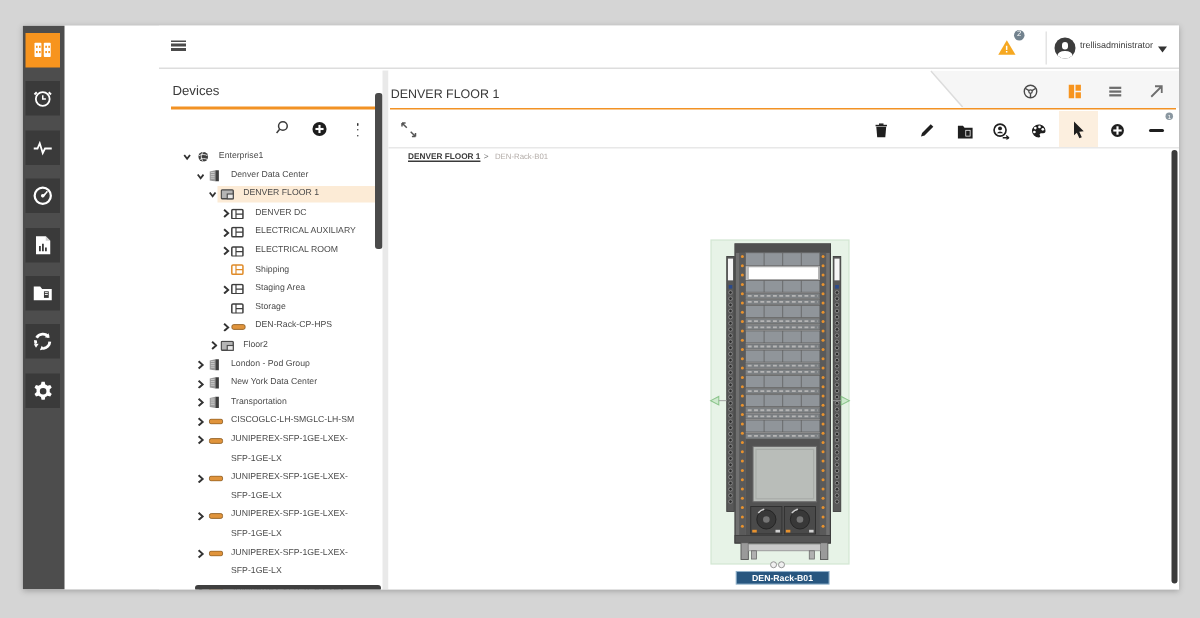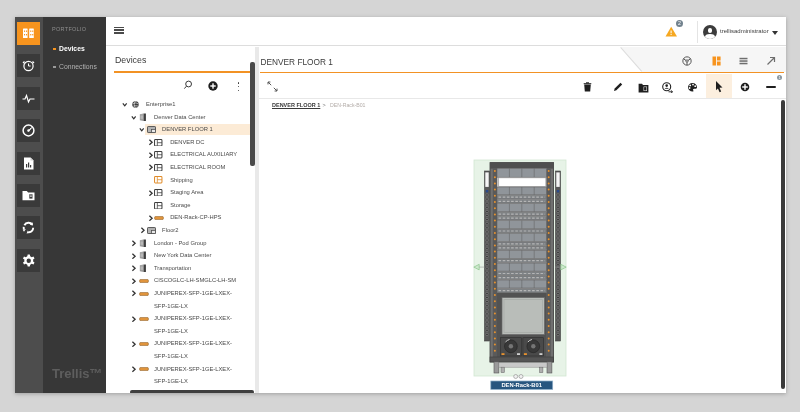--- a/index.html
+++ b/index.html
@@ -93,28 +93,20 @@
             <path d="M8.8 12.9 l-3.2.6 1.2-3 z"></path>
             <path d="M1.6 9.5 l3.2-.4 -1.8 2.7 z"></path>
           </g>
         </svg>
     </div>
     <div class="icell" style="top:231.5px;">
       <svg width="15" height="15" viewBox="0 0 15 15">
           <path fill="#fff" d="M8.8 1.5 l.4 1.8 a4.8 4.8 0 0 1 1.5.9 l1.8-.6 1 1.8 -1.4 1.2 a5 5 0 0 1 0 1.8 l1.4 1.2 -1 1.8 -1.8-.6 a4.8 4.8 0 0 1 -1.5.9 l-.4 1.8 h-2.1 l-.4-1.8 a4.8 4.8 0 0 1 -1.5-.9 l-1.8.6 -1-1.8 1.4-1.2 a5 5 0 0 1 0-1.8 L1.99 5.4 l1-1.8 1.8.6 a4.8 4.8 0 0 1 1.5-.9 l.4-1.8 Z M7.75 5.6 a2.2 2.2 0 1 0 0 4.4 a2.2 2.2 0 0 0 0-4.4 Z"></path>
         </svg>
     </div>
-  </div>
-  <div id="menucol">
-    <div class="abs" style="left:9px;top:8.5px;font-size:5.5px;color:#8d8d8d;letter-spacing:0.3px;">PORTFOLIO</div>
-    <div class="abs" style="left:10px;top:30.5px;width:2.6px;height:2.6px;background:#f7941e;"></div>
-    <div class="abs" style="left:16px;top:28px;font-size:6.8px;font-weight:bold;color:#ffffff;">Devices</div>
-    <div class="abs" style="left:10px;top:48.5px;width:2.6px;height:2.6px;background:#9a9a9a;"></div>
-    <div class="abs" style="left:16px;top:46px;font-size:6.8px;color:#b2b2b2;">Connections</div>
-    <div class="abs" style="left:9px;top:349px;font-size:13px;font-weight:bold;color:#5e5e5e;">Trellis™</div>
   </div>
   <div id="topbar">
     <div class="abs" style="left:8px;top:9.5px;width:9.7px;height:8px;">
       <div style="height:1.4px;background:#4a4a4a;margin-bottom:1.6px;"></div>
       <div style="height:1.4px;background:#4a4a4a;margin-bottom:1.6px;"></div>
       <div style="height:1.4px;background:#4a4a4a;"></div>
     </div>
     <svg class="abs" style="left:559px;top:8px;" width="14" height="13" viewBox="0 0 14 13">
         <path d="M6.2 1.8 L12 11.5 H0.5 Z" fill="#f6a821"></path>
         <rect x="5.6" y="5.5" width="1" height="2.8" fill="#fff"></rect>

